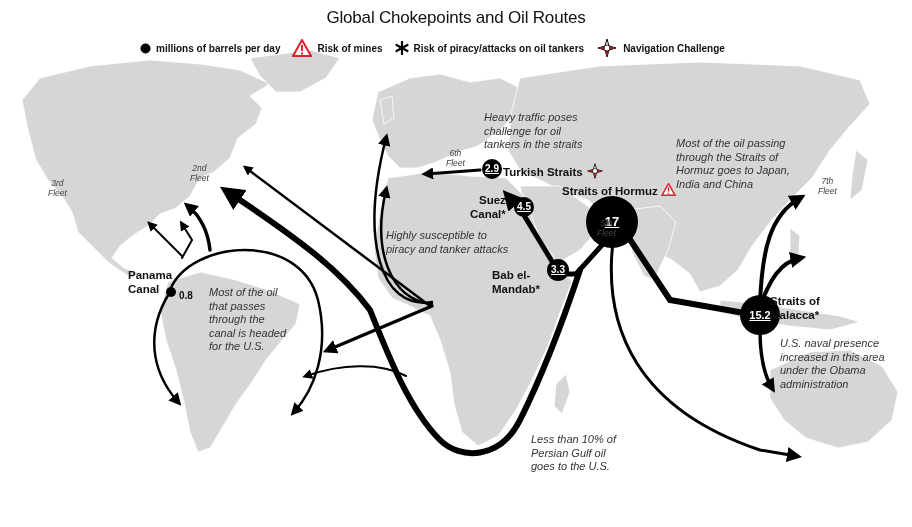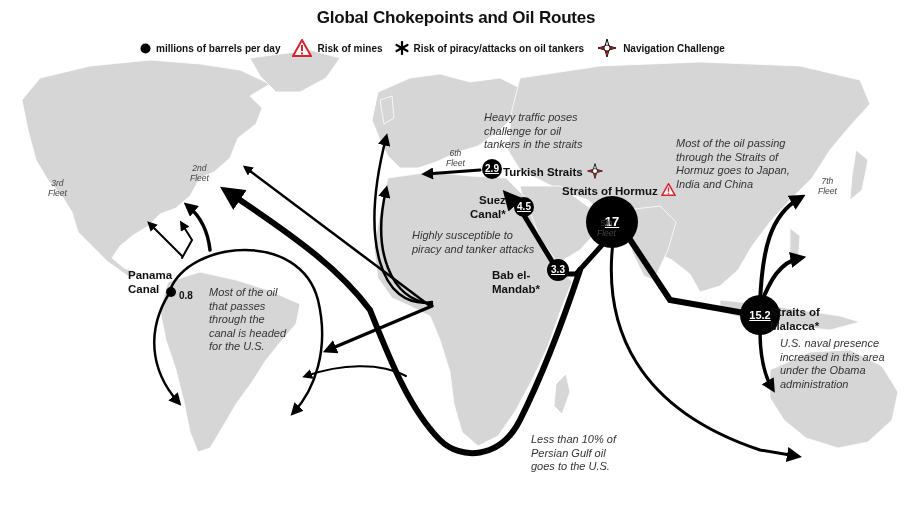--- a/index.html
+++ b/index.html
@@ -1,19 +1,19 @@
 <!DOCTYPE html>
 <html><head>
 <meta charset="utf-8">
 <style>
   html, body { margin:0; padding:0; background:#ffffff; }
   body { width:912px; height:527px; position:relative; overflow:hidden;
          font-family:"Liberation Sans", sans-serif; color:#111; }
   .title { position:absolute; left:0; width:912px; top:8px; text-align:center;
-           font-weight:bold; font-size:17px; letter-spacing:-0.2px; }
+           font-weight:normal; font-size:17px; letter-spacing:-0.2px; }
   .legend { position:absolute; top:38px; left:140px; height:20px; display:flex; align-items:center;
             font-size:10px; font-weight:bold; white-space:nowrap; }
   .legend .item { display:flex; align-items:center; margin-right:12px; }
   .legend svg { margin-right:5px; }
   #map { position:absolute; left:0; top:0; }
   .lbl { position:absolute; white-space:nowrap; font-size:11.5px; font-weight:bold; line-height:14px; }
   .note { position:absolute; font-style:italic; font-size:11px; line-height:13.5px; color:#333; }
   .fleet { position:absolute; font-style:italic; font-size:8.5px; line-height:10px; color:#444; text-align:center; }
   .bubble-val { position:absolute; color:#fff; font-weight:bold; text-align:center;text-decoration:underline; }
 </style>
@@ -165,21 +165,21 @@
   </svg>
 </div>
 <div class="lbl" style="left:470px;top:193px;text-align:right;">
   <div>Suez</div>
   <div><span>Canal</span><span>*</span></div>
 </div>
 <div class="lbl" style="left:492px;top:268px;">
   <div>Bab el-</div>
   <div><span>Mandab</span><span>*</span></div>
 </div>
-<div class="lbl" style="left:770px;top:294px;margin-top:11px;">
+<div class="lbl" style="left:770px;top:294px;">
   <div>Straits of</div>
   <div><span>Malacca</span><span>*</span></div>
 </div>
 <div class="lbl" style="left:128px;top:268px;">
   <div>Panama</div>
   <div>Canal</div>
 </div>
 
 <div class="fleet" style="left:190px;top:163px;">
     <div>2nd</div>
@@ -206,21 +206,21 @@
   <div>Heavy traffic poses</div>
     <div>challenge for oil</div>
     <div>tankers in the straits</div>
 </div>
 <div class="note" style="left:676px;top:137px;">
   <div>Most of the oil passing</div>
     <div>through the Straits of</div>
     <div>Hormuz goes to Japan,</div>
     <div>India and China</div>
 </div>
-<div class="note" style="left:386px;top:229px;margin-left:26px;">
+<div class="note" style="left:386px;top:229px;">
   <div>Highly susceptible to</div>
     <div>piracy and tanker attacks</div>
 </div>
 <div class="note" style="left:209px;top:286px;">
   <div>Most of the oil</div>
     <div>that passes</div>
     <div>through the</div>
     <div>canal is headed</div>
     <div>for the U.S.</div>
 </div>

